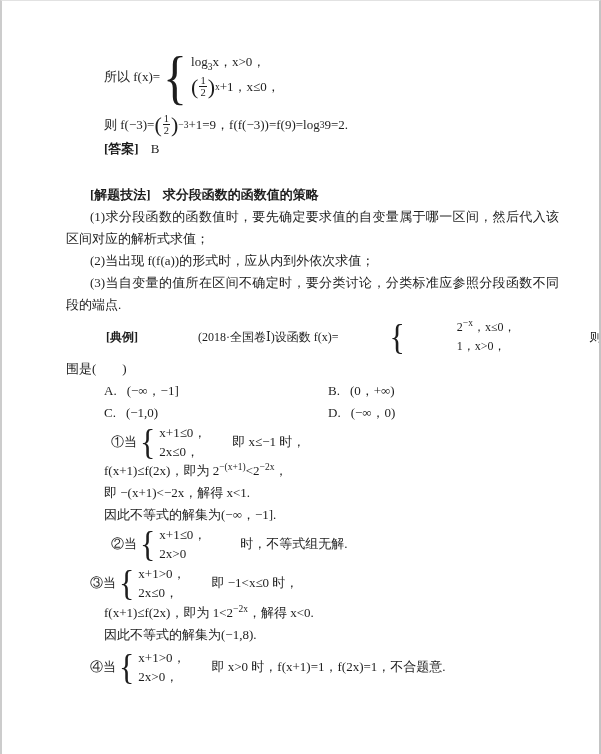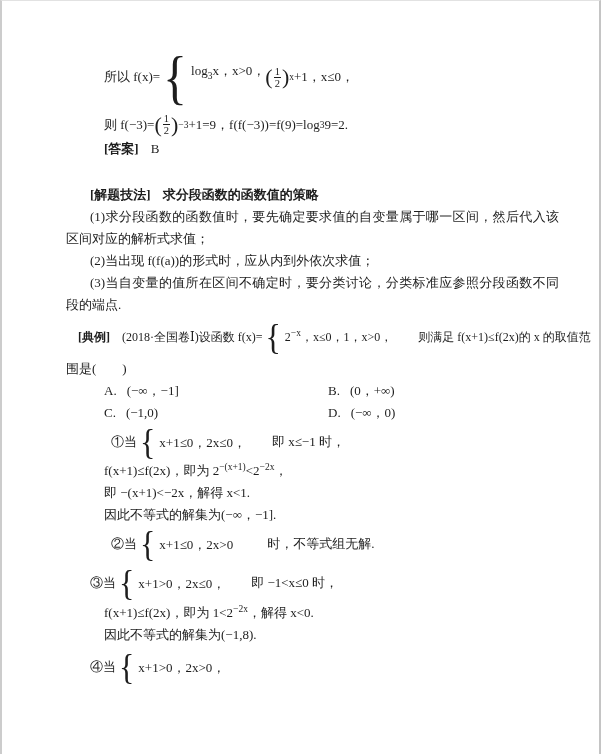--- a/index.html
+++ b/index.html
@@ -12,34 +12,34 @@
     border-top:1px solid #e2e2e2;
     border-right:2px solid #c4c4c4;
     overflow:hidden;
     font-family:"Liberation Serif","DejaVu Serif",serif;
     color:#1d1d1d;
   }
   .content { padding:46px 40px 0 64px; font-size:13px; line-height:22px; }
   .bold { font-weight:bold; }
   .ind1 { margin-left:24px; }
   .ind2 { margin-left:38px; }
-  .ind3 { margin-left:12px; }
+  .ind3 { margin-left:40px;gap:48px; }
   p { margin:0; }
   .para { text-indent:24px; text-align:justify; }
   .gap-s { margin-top:2px; }
   .gap-m { margin-top:6px; }
   .gap-l { margin-top:24px; }
   .gap-h { margin-top:8px; }
   
   .mrow { display:flex; align-items:center; white-space:nowrap; }
   .mline { white-space:nowrap; }
   .brace { font-weight:300; line-height:1; margin:0 4px 0 3px; display:inline-block; }
   .brace-lg { font-size:50px; transform:scaleY(1.18); }
   .brace-md { font-size:32px; transform:scaleY(1.12); }
-  .ccol { display:flex; justify-content:center; }
+  .ccol { display:flex; flex-direction:column; justify-content:center; }
   .cline { line-height:19px; white-space:nowrap; }
   .fline { display:flex; align-items:center; line-height:32px; }
   .frac { display:inline-flex; flex-direction:column; align-items:center;
           font-size:10.5px; line-height:11px; vertical-align:middle; margin:0 1px; }
   .frac .den { border-top:1px solid currentColor; padding:0 1px; }
   .bigp { font-size:22px; font-weight:300; line-height:1; }
   sup { font-size:9.5px; line-height:0; vertical-align:super; }
   sub { font-size:9.5px; line-height:0; vertical-align:sub; }
   .lblgap { margin-right:12px; }
   .h36 { height:36px;margin-left:45px; }
@@ -175,16 +175,17 @@
     </p>
     <p class="mline ind2">因此不等式的解集为(−1,8).</p>
 
     <div class="mrow ind1 h38 gap-s">
       <span>④当</span>
       <span class="brace brace-md">{</span>
       <div class="ccol">
         <div class="cline">x+1&gt;0，</div>
         <div class="cline">2x&gt;0，</div>
       </div>
+      <span class="case-after">即 x&gt;0 时，f(x+1)=1，f(2x)=1，不合题意.</span>
     </div>
 
   </div>
 </div>
 
 </body></html>

